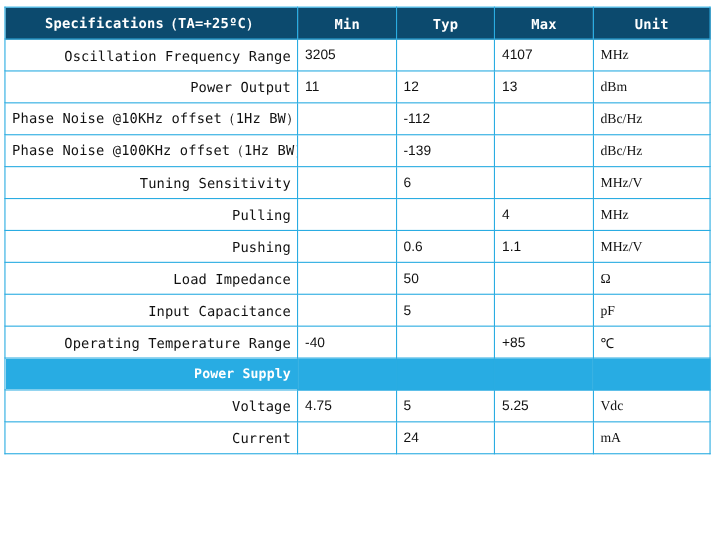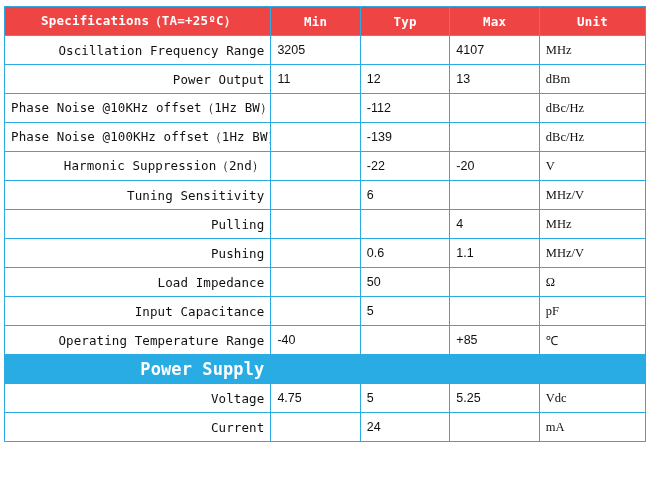--- a/index.html
+++ b/index.html
@@ -30,21 +30,21 @@
     border: 1px solid #2aace2;
     height: 29px;
     padding: 0 6px;
     box-sizing: border-box;
     font-size: 12.5px;
     color: #111111;
     vertical-align: middle;
   }
   
   tr.header-row th {
-    background: #ef4444;
+    background: #0c4a6e;
     color: #ffffff;
     font-weight: bold;
     text-align: center;
     font-size: 12.5px;
     letter-spacing: 0.2px;
   }
   tr.header-row th.param-head {
     text-align: center;
     padding-left: 8px;
   }
@@ -62,21 +62,21 @@
     font-size: 13px;
   }
   td.unit {
     font-family: Liberation Serif, serif;
   }
   
   tr.section-row td {
     background: #28ace3;
     color: #ffffff;
     font-weight: bold;
-    font-size: 17px;
+    font-size: 12px;
   }
   tr.section-row td.param {
     padding-left: 14px;
   }
 </style>
 </head>
 <body>
 
 <div id="spec-table-wrap">
   <table class="spec-table">
@@ -117,27 +117,20 @@
           <td class="val">-112</td>
           <td class="val"></td>
           <td class="unit">dBc/Hz</td>
         </tr>
         <tr class="data-row">
           <td class="param">Phase Noise @100KHz offset（1Hz BW）</td>
           <td class="val"></td>
           <td class="val">-139</td>
           <td class="val"></td>
           <td class="unit">dBc/Hz</td>
-        </tr>
-        <tr class="data-row">
-          <td class="param">Harmonic Suppression（2nd）</td>
-          <td class="val"></td>
-          <td class="val">-22</td>
-          <td class="val">-20</td>
-          <td class="unit">V</td>
         </tr>
         <tr class="data-row">
           <td class="param">Tuning Sensitivity</td>
           <td class="val"></td>
           <td class="val">6</td>
           <td class="val"></td>
           <td class="unit">MHz/V</td>
         </tr>
         <tr class="data-row">
           <td class="param">Pulling</td>

